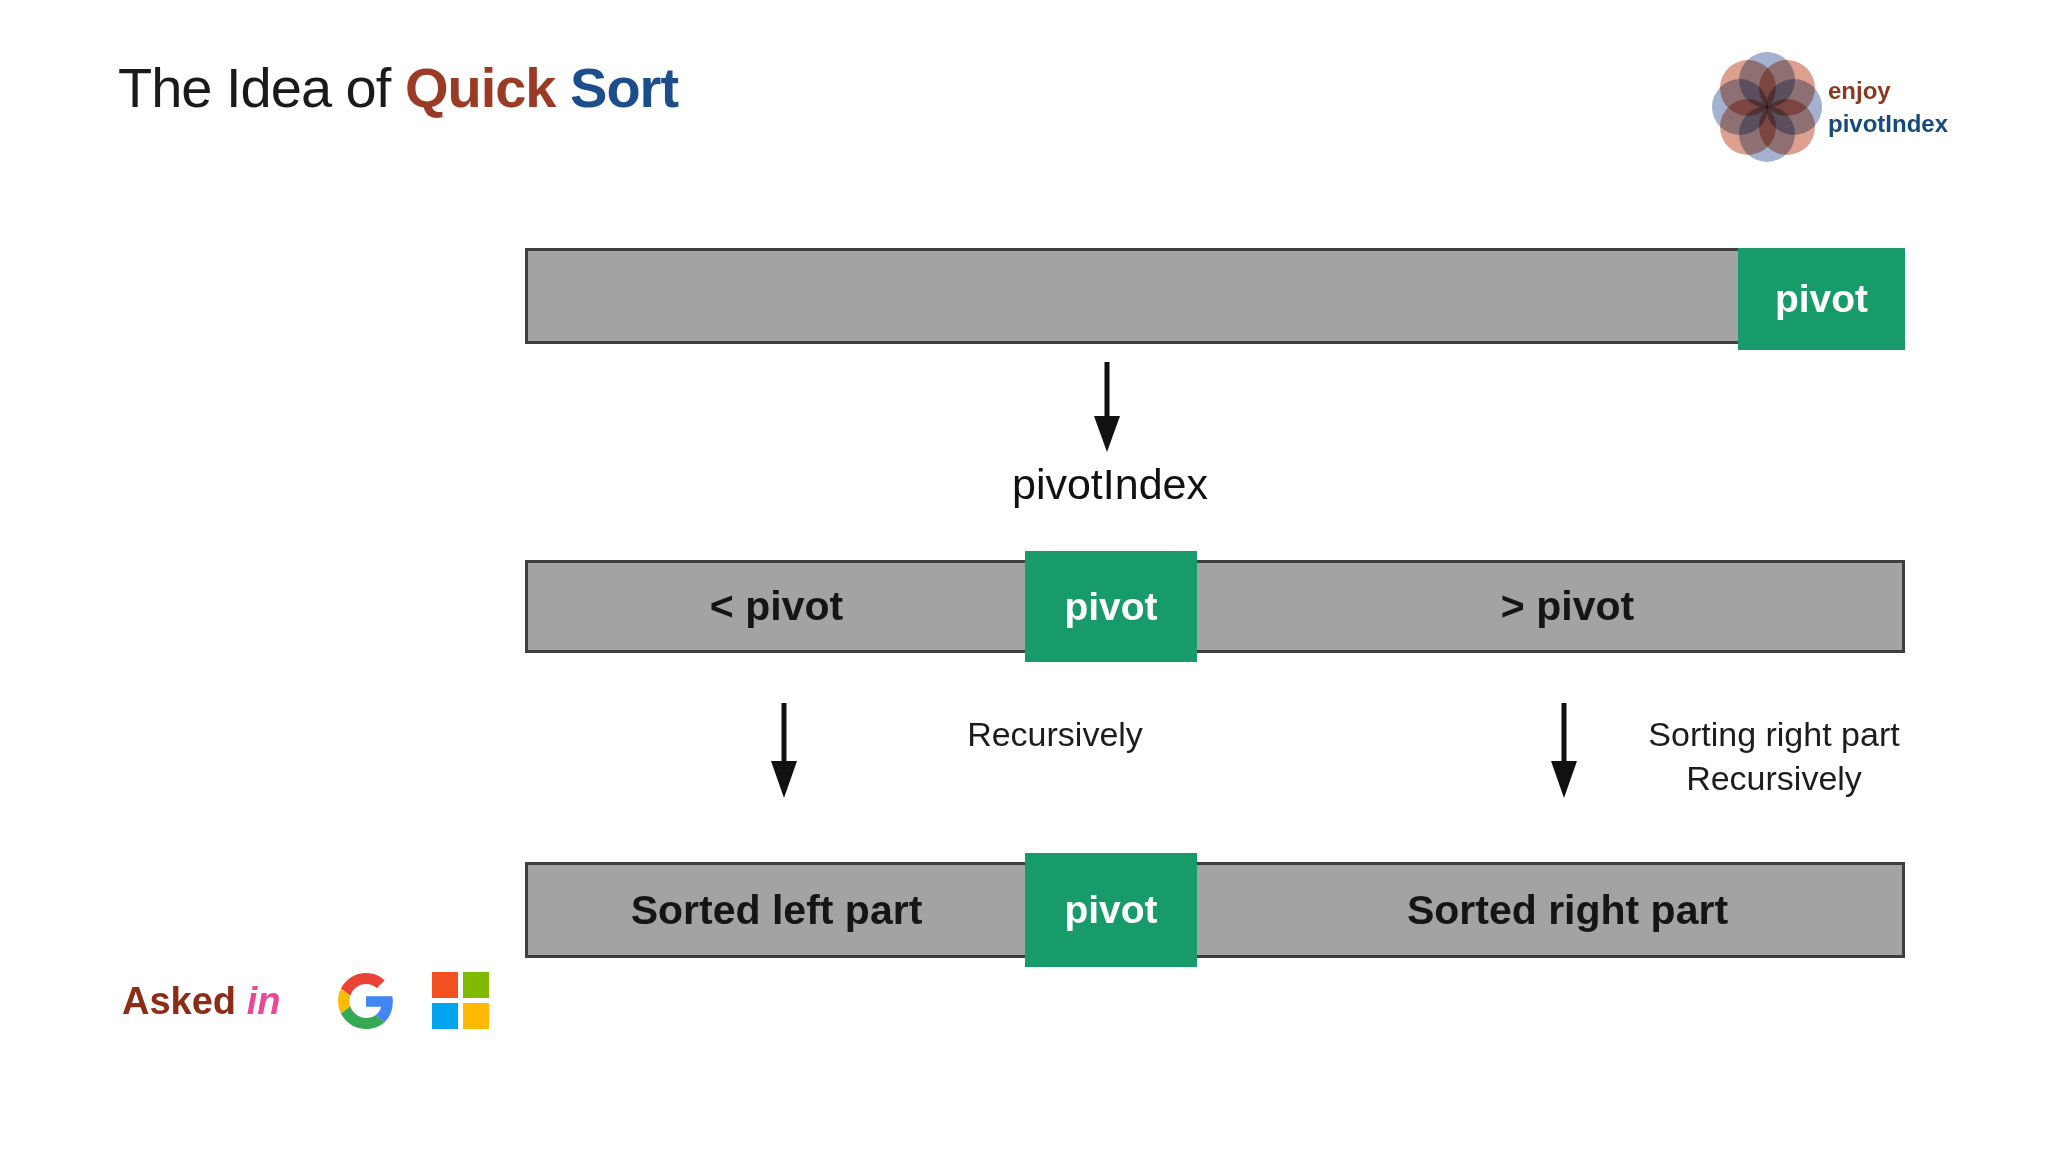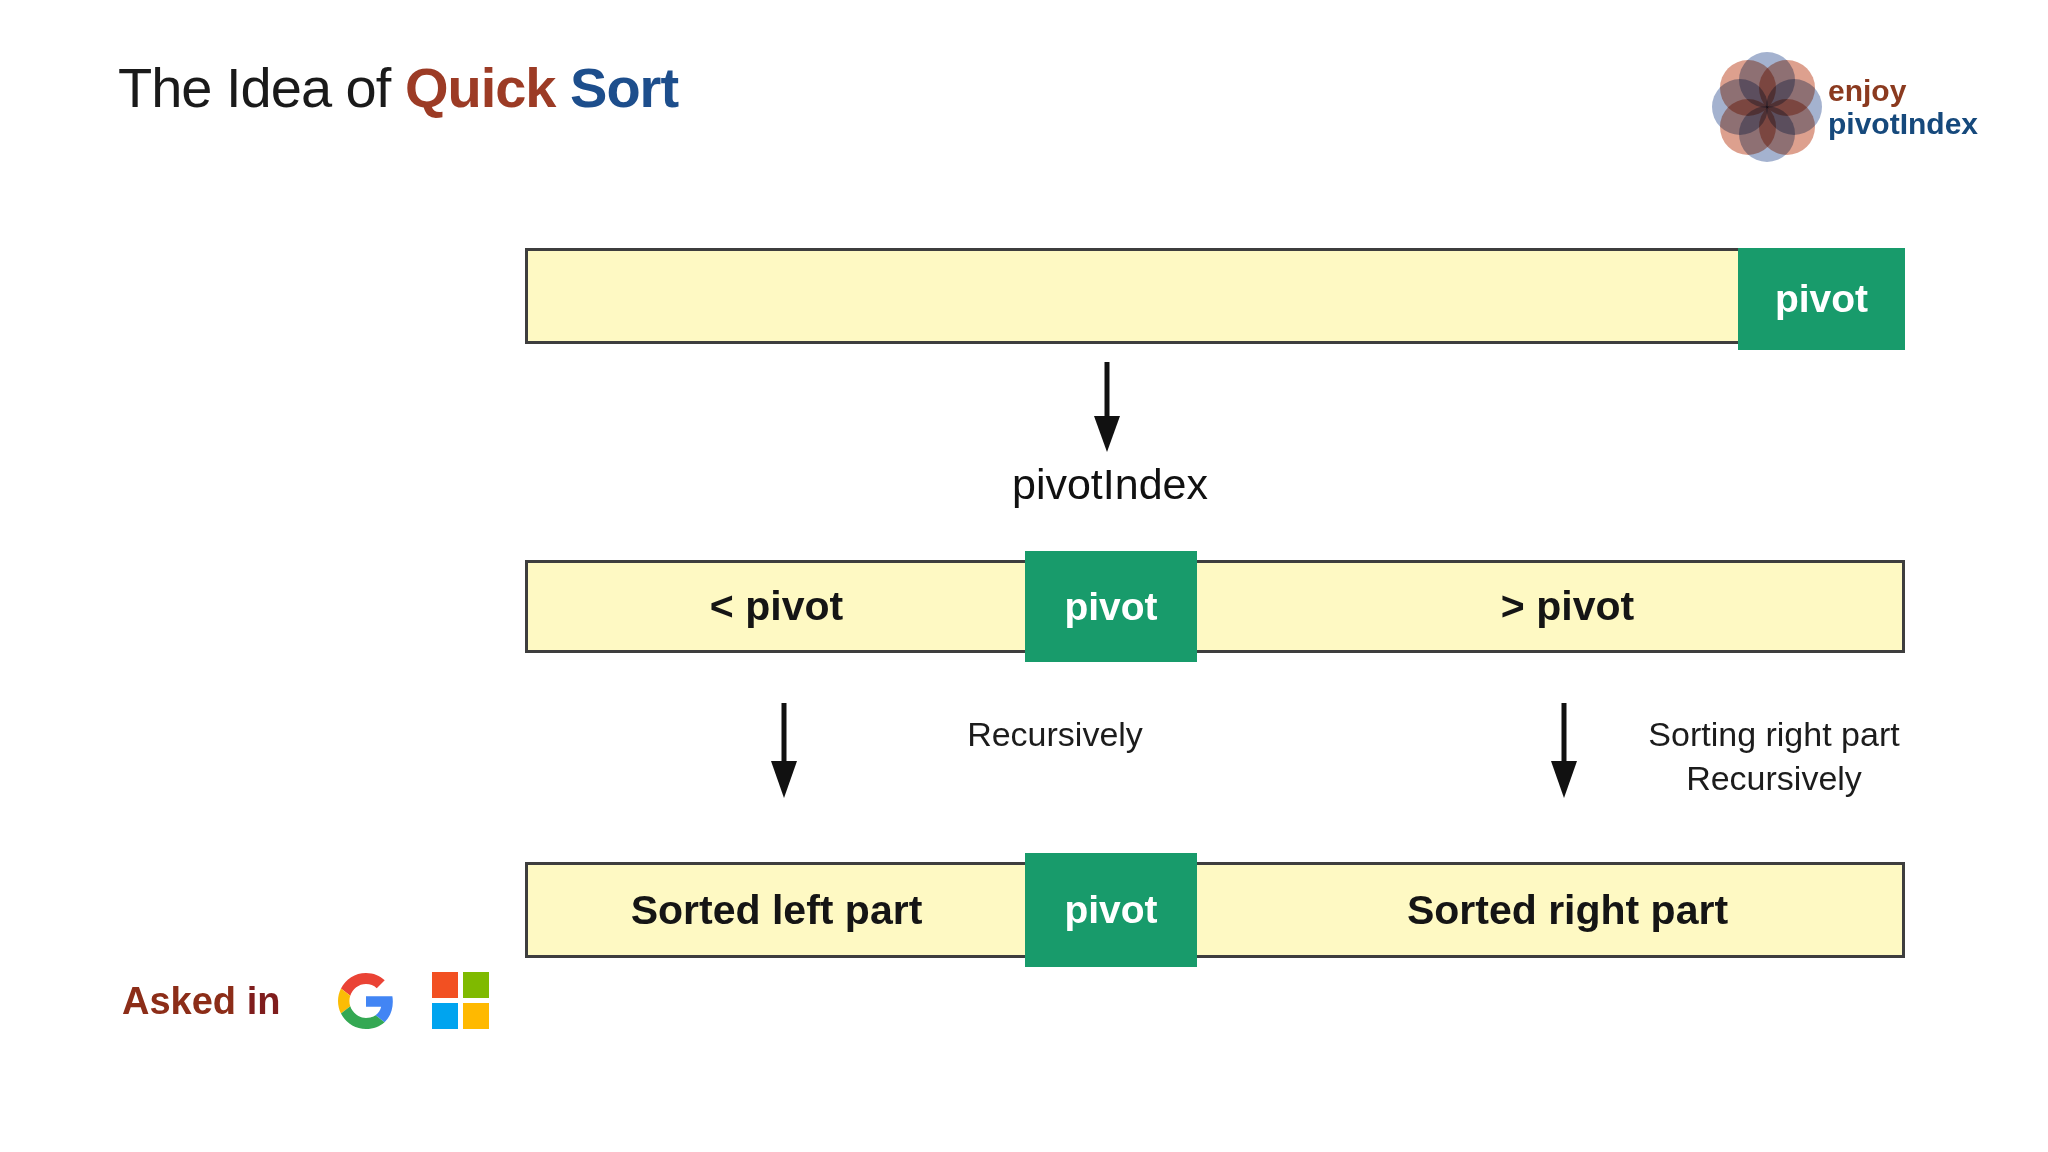--- a/index.html
+++ b/index.html
@@ -17,27 +17,27 @@
   .title .t-quick { color:#9c3b25; font-weight:bold; }
   .title .t-sort  { color:#1d4e8c; font-weight:bold; }
 
   
   .brand { position:absolute; left:1712px; top:52px; display:flex; align-items:center; }
   .flower { position:relative; width:110px; height:110px; }
   .flower span {
     position:absolute; width:56px; height:56px; border-radius:50%;
     mix-blend-mode:multiply;
   }
-  .brand-text { margin-left:6px; font-weight:bold; font-size:30px; line-height:33px; }
+  .brand-text { margin-left:6px; font-weight:bold; font-size:24px; line-height:33px; }
   .brand-text .b1 { color:#8b3a1f; }
   .brand-text .b2 { color:#16497c; }
 
   
   .bar {
-    position:absolute; left:525px; width:1380px; background:#fef9c3;
+    position:absolute; left:525px; width:1380px; background:#a3a3a3;
     border:3px solid #3e3e3e; display:flex; align-items:stretch;
   }
   .bar .cell {
     display:flex; align-items:center; justify-content:center;
     font-weight:bold; font-size:41px; color:#151515; white-space:nowrap;
   }
   .green-cell {
     background:#189b6b; color:#ffffff !important;
     display:flex; align-items:center; justify-content:center;
     font-weight:bold; font-size:39px; z-index:2;
@@ -62,21 +62,21 @@
     position:absolute; width:340px; text-align:center;
     font-size:34px; line-height:44px; color:#1c1c1c;
   }
   #note-left  { left:885px;  top:712px; }
   #note-right { left:1604px; top:712px; }
 
   
   .footer { position:absolute; left:122px; top:972px; display:flex; align-items:center; }
   .asked { font-size:38px; font-weight:bold; white-space:nowrap; }
   .asked .a1 { color:#8c2d18; }
-  .asked .a2 { color:#7f1d1d; }
+  .asked .a2 { color:#ec4899;font-style:italic; }
   .g-logo { margin-left:58px; width:56px; height:56px; }
   .ms-logo {
     margin-left:38px; width:58px; height:58px;
     display:grid; grid-template-columns:26px 26px; grid-template-rows:26px 26px; gap:5px;
   }
   .ms-logo i { display:block; }
 </style>
 </head>
 <body>
 

